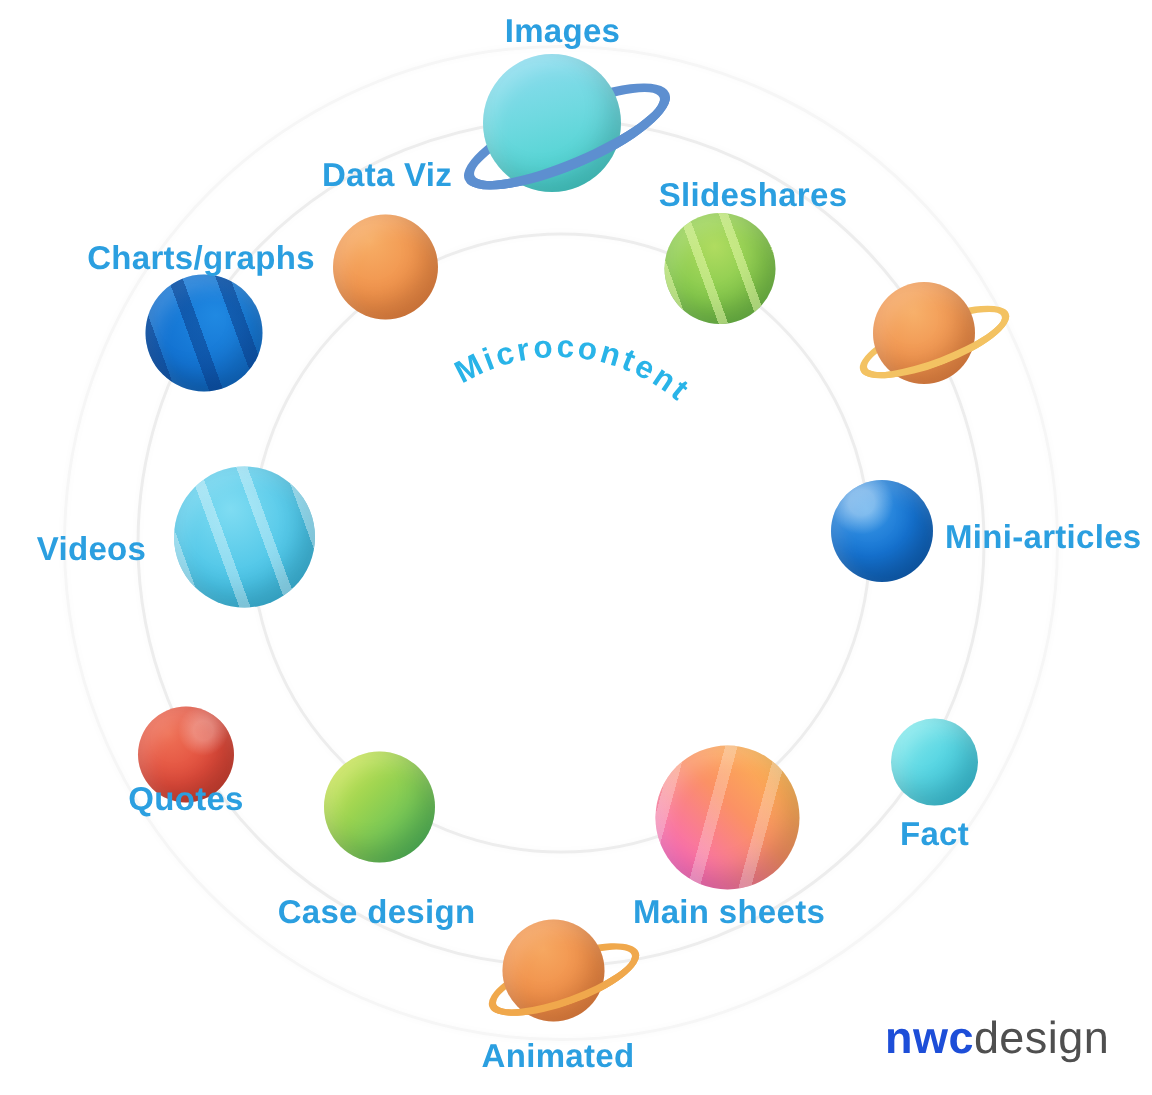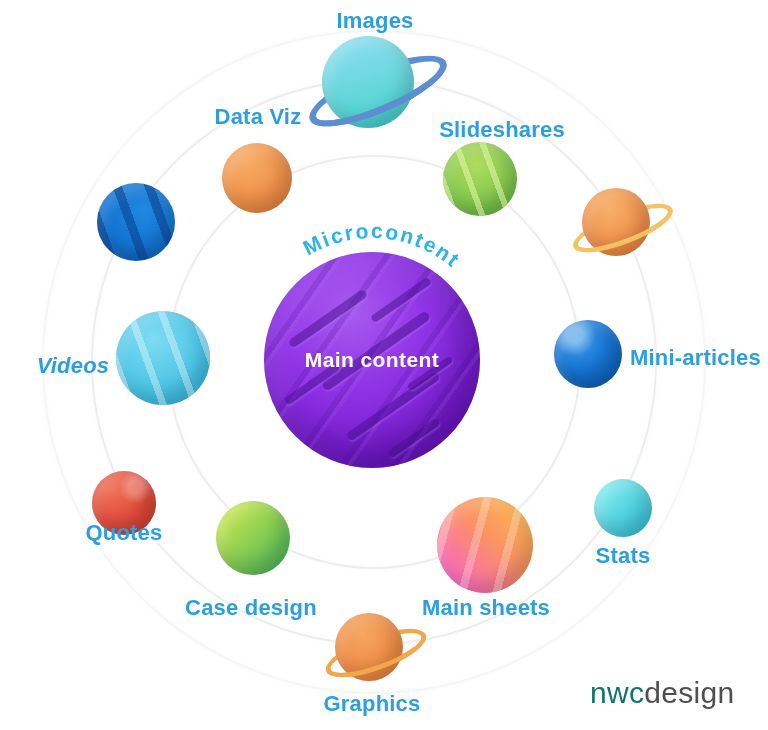--- a/index.html
+++ b/index.html
@@ -74,56 +74,45 @@
       rgba(190,120,255,0.12) 22px 26px, rgba(150,70,235,0) 26px 42px);}
   .streak{position:absolute;border-radius:8px;background:rgba(74,13,141,0.5);
     box-shadow:0 2px 2px rgba(195,135,255,0.28);transform:rotate(-35deg);}
   #main-label{position:relative;z-index:6;color:#ffffff;font-size:21px;font-weight:700;letter-spacing:0.4px;}
   
   #arc-svg{position:absolute;left:0;top:0;z-index:5;pointer-events:none;}
   #arc-svg text{fill:#29b4e8;font-family:"Liberation Sans","DejaVu Sans",sans-serif;
     font-size:21px;font-weight:700;letter-spacing:2px;}
   
   #logo{position:absolute;left:590px;top:676px;z-index:4;font-size:30px;letter-spacing:0.3px;white-space:nowrap;}
-  #logo .bold{font-weight:400;color:#0f766e;}
+  #logo .bold{font-weight:700;color:#1d4ed8;}
   #logo .light{font-weight:400;color:#4f4f4f;}
   
   #label-images{left:375px;top:8px;}
   #label-dataviz{left:258px;top:104px;}
   #label-charts{left:134px;top:159px;}
   #label-slideshares{left:502px;top:117px;}
   #label-gifs{left:620px;top:161px;}
-  #label-videos{left:73px;top:353px;font-style:italic;}
+  #label-videos{left:61px;top:353px;}
   #label-miniart{left:630px;top:345px;}
   #label-quotes{left:124px;top:520px;}
   #label-stats{left:623px;top:543px;}
   #label-case{left:251px;top:595px;}
   #label-factsheets{left:486px;top:595px;}
   #label-graphics{left:372px;top:691px;}
 </style>
 </head>
 <body>
 
 <div id="stage">
 
   <div class="orbit" id="orbit-outermost"></div>
   <div class="orbit" id="orbit-outer"></div>
   <div class="orbit" id="orbit-inner"></div>
 
-  <div id="main-planet">
-    <div class="texture"></div>
-    <div class="streak" style="left:18px;top:62px;width:92px;height:9px;"></div>
-    <div class="streak" style="left:48px;top:94px;width:128px;height:10px;"></div>
-    <div class="streak" style="left:102px;top:44px;width:70px;height:8px;"></div>
-    <div class="streak" style="left:16px;top:128px;width:64px;height:8px;"></div>
-    <div class="streak" style="left:74px;top:150px;width:110px;height:9px;"></div>
-    <div class="streak" style="left:140px;top:118px;width:52px;height:7px;"></div>
-    <div class="streak" style="left:120px;top:182px;width:60px;height:8px;"></div>
-    <div id="main-label">Main content</div>
-  </div>
 
   <svg id="arc-svg" width="768" height="730">
     <defs>
         <path id="arcpath" d="M 250 360 A 122 122 0 0 1 494 360"></path>
       </defs>
     <g transform="rotate(5 372 360)">
       <text text-anchor="middle">
         <textPath href="#arcpath" startOffset="50%">Microcontent</textPath>
       </text>
     </g>
@@ -134,43 +123,44 @@
   <div class="ring ring-front ring-images"></div>
   <div class="label" id="label-images">Images</div>
 
   <div class="planet" id="planet-dataviz"></div>
   <div class="label" id="label-dataviz">Data Viz</div>
 
   <div class="planet" id="planet-slideshares"></div>
   <div class="label" id="label-slideshares">Slideshares</div>
 
   <div class="planet" id="planet-charts"></div>
+  <div class="label" id="label-charts">Charts/graphs</div>
 
   <div class="ring ring-back ring-gifs"></div>
   <div class="planet" id="planet-gifs"></div>
   <div class="ring ring-front ring-gifs"></div>
 
   <div class="planet" id="planet-videos"></div>
   <div class="label" id="label-videos">Videos</div>
 
   <div class="planet" id="planet-miniart"></div>
   <div class="label left-aligned" id="label-miniart">Mini-articles</div>
 
   <div class="planet" id="planet-quotes"></div>
   <div class="label" id="label-quotes">Quotes</div>
 
   <div class="planet" id="planet-stats"></div>
-  <div class="label" id="label-stats">Stats</div>
+  <div class="label" id="label-stats">Fact</div>
 
   <div class="planet" id="planet-case"></div>
   <div class="label" id="label-case">Case design</div>
 
   <div class="planet" id="planet-factsheets"></div>
   <div class="label" id="label-factsheets">Main sheets</div>
 
   <div class="ring ring-back ring-graphics"></div>
   <div class="planet" id="planet-graphics"></div>
   <div class="ring ring-front ring-graphics"></div>
-  <div class="label" id="label-graphics">Graphics</div>
+  <div class="label" id="label-graphics">Animated</div>
 
   <div id="logo"><span class="bold">nwc</span><span class="light">design</span></div>
 
 </div>
 
 </body></html>

